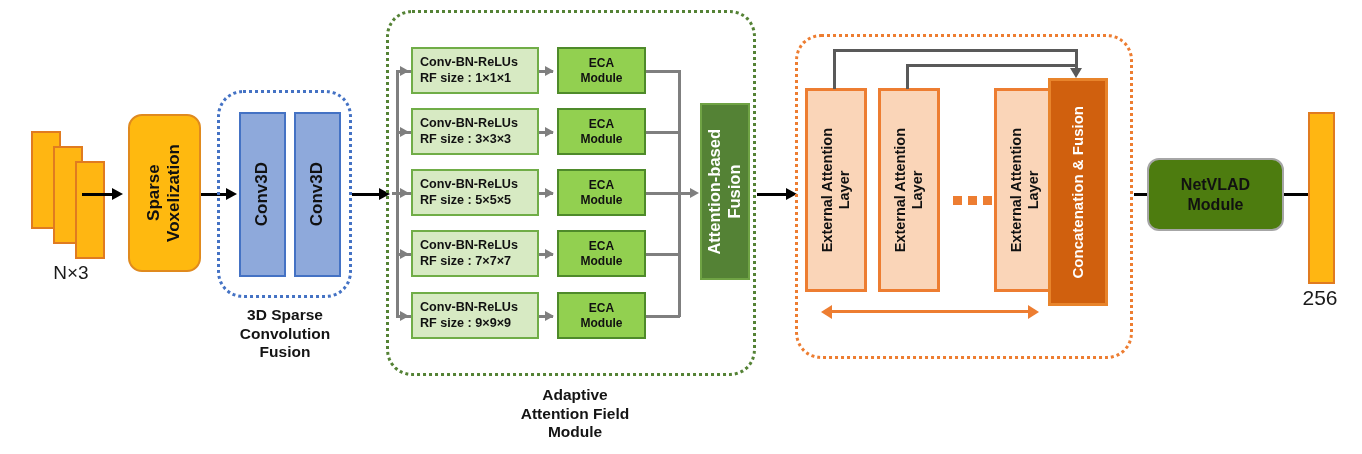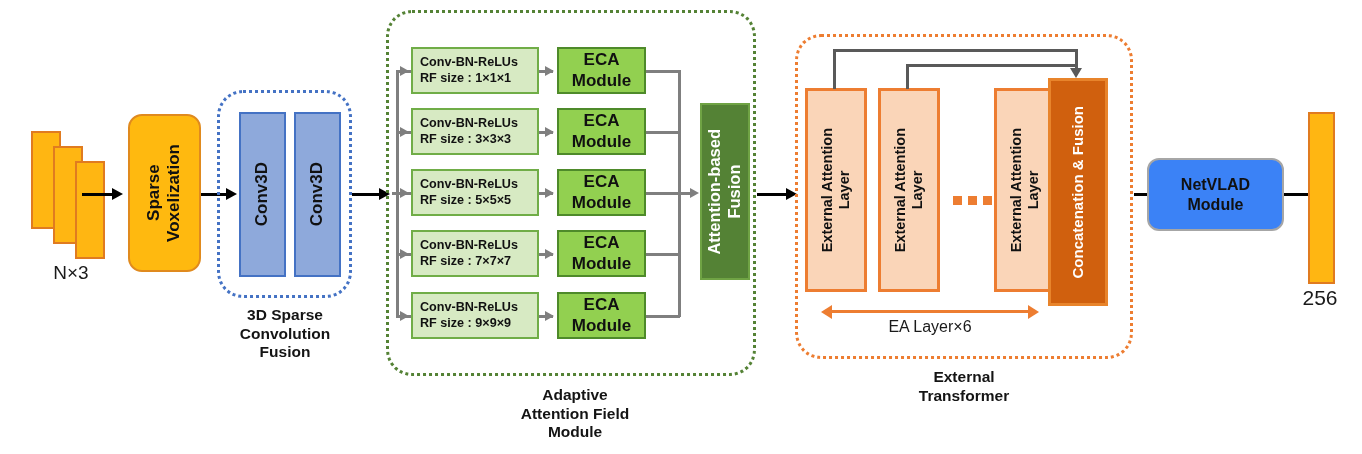--- a/index.html
+++ b/index.html
@@ -76,21 +76,21 @@
     color: #111111;
     font-size: 12.6px;
     text-align: left;
     justify-content: flex-start;
     padding-left: 7px;
   }
   .box-eca {
     background: #92D050;
     border: 2px solid #4E8A2A;
     color: #111111;
-    font-size: 17px;
+    font-size: 12px;
   }
   .box-fusion {
     background: #548235;
     border: 2px solid #6FA344;
     color: #ffffff;
     font-size: 16.5px;
   }
   .box-ea {
     background: #FAD5B8;
     border: 3px solid #ED7D31;
@@ -98,21 +98,21 @@
     font-size: 14.5px;
   }
   .box-concat {
     background: #D0600E;
     border: 3px solid #E8842B;
     color: #ffffff;
     font-size: 15px;
     font-weight: bold;
   }
   .box-netvlad {
-    background: #3b82f6;
+    background: #4d7c0f;
     border: 2px solid #A6A6A6;
     border-radius: 12px;
     color: #111111;
     font-size: 16px;
   }
   .box-out {
     background: #FFB612;
     border: 2px solid #E07B20;
   }
 
@@ -343,24 +343,21 @@
   <div class="skip-h" style="left:833px; top:49px; width:244px;"></div>
   <div class="skip-v" style="left:1075px; top:49px; height:22px;"></div>
 
   <div class="skip-v" style="left:906px; top:64px; height:25px;"></div>
   <div class="skip-h" style="left:906px; top:64px; width:171px;"></div>
   <div class="arrow-d" style="left:1070px; top:68px;"></div>
 
   <div class="dim-line" style="left:832px; top:310px; width:196px;"></div>
   <div class="dim-arrow-l" style="left:821px; top:304.5px;"></div>
   <div class="dim-arrow-r" style="left:1028px; top:304.5px;"></div>
-  <div class="label" style="left:845px; top:318px; width:170px; font-size:16px;">EA Layer×6</div>
-
-  <div class="caption" style="left:878px; top:368px; width:172px;">External
-Transformer</div>
+
 
   <div class="hline-dark" style="left:1134px; top:193px; width:30px;"></div>
   <div class="arrow-r-dark" style="left:1161px; top:188px;"></div>
 
   <div class="box box-netvlad" style="left:1147px; top:158px; width:137px; height:73px;">
     <span>NetVLAD
 Module</span>
   </div>
 
   <div class="hline-dark" style="left:1284px; top:193px; width:28px;"></div>

